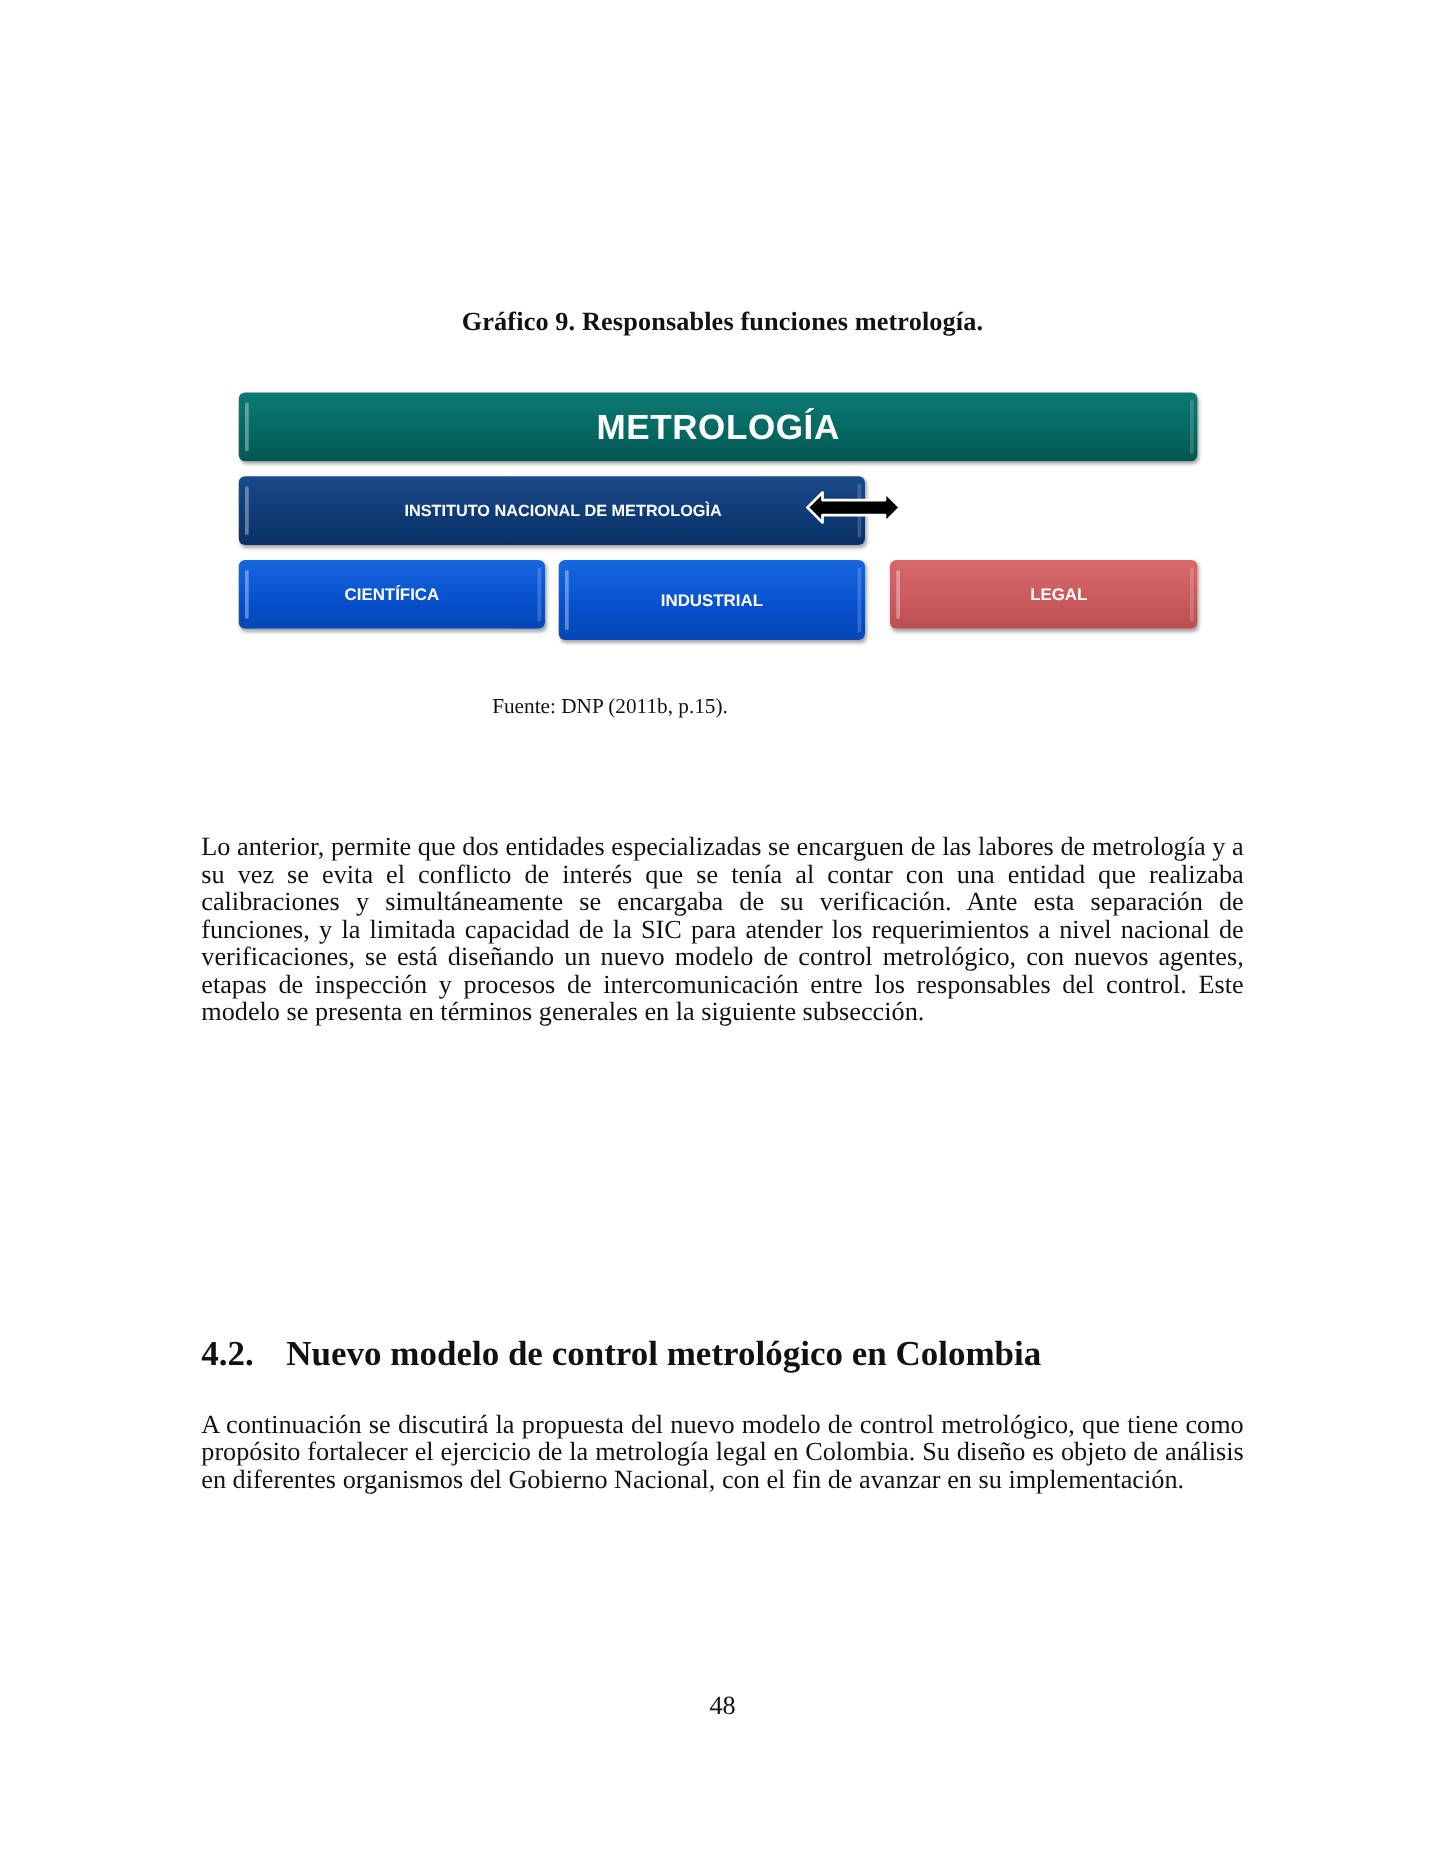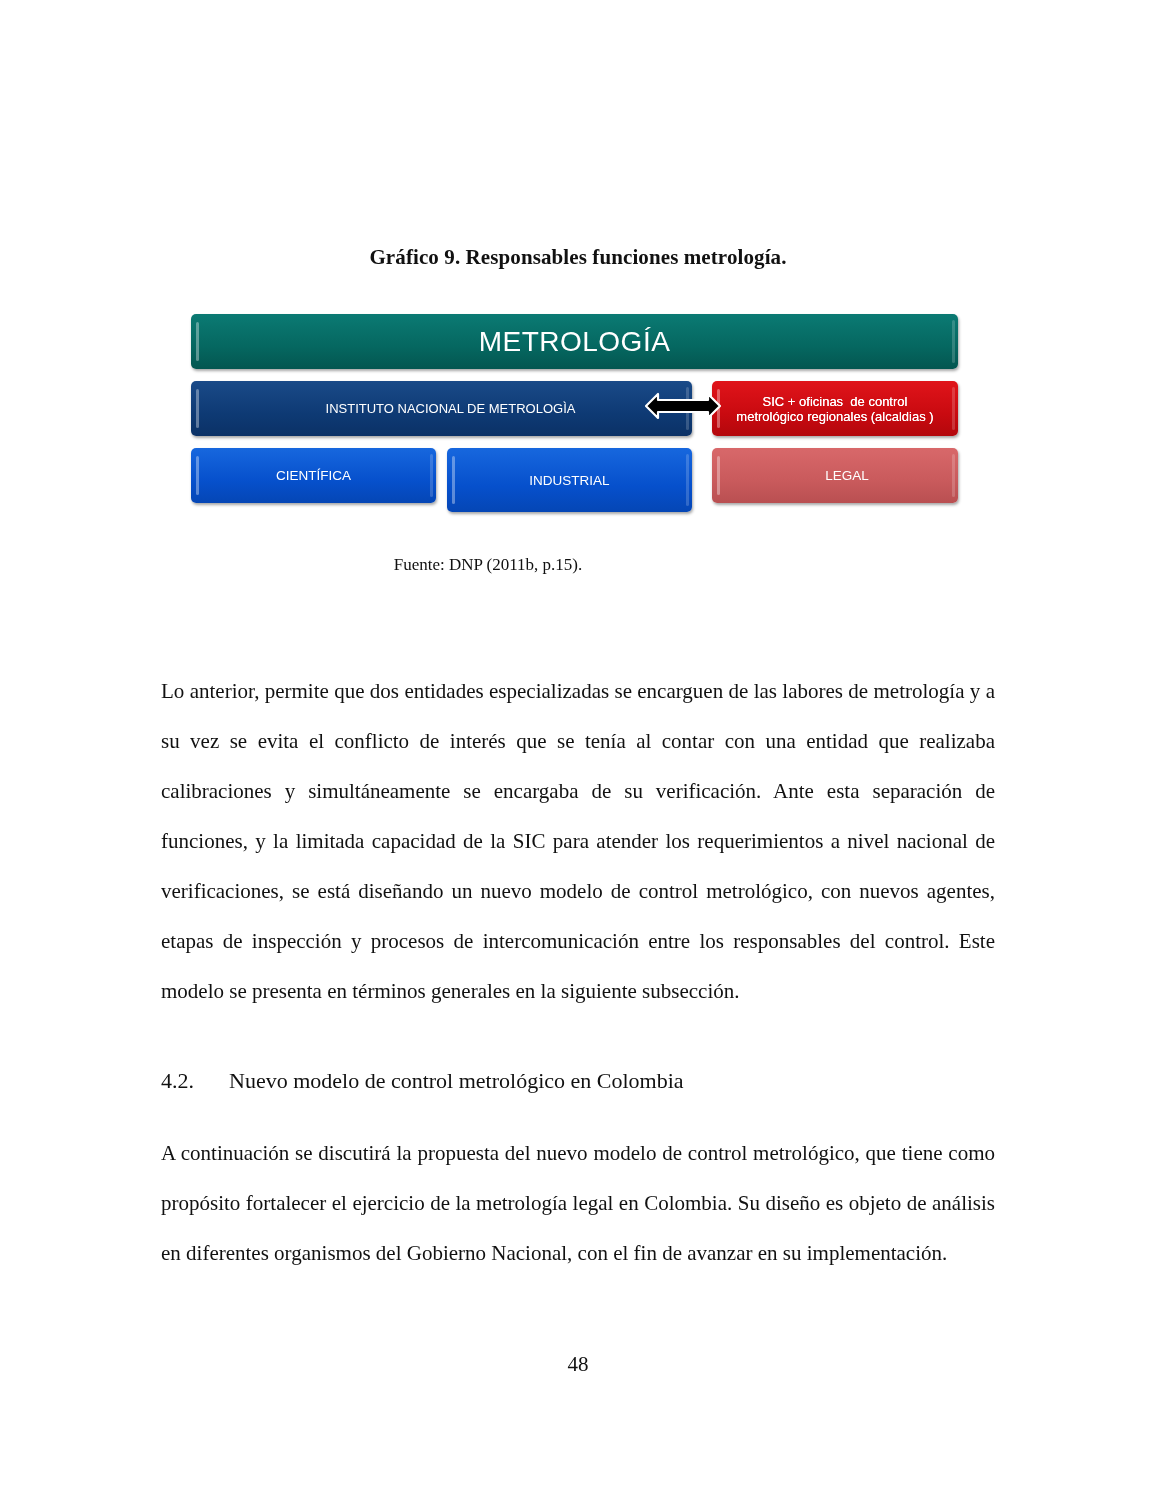--- a/index.html
+++ b/index.html
@@ -7,21 +7,21 @@
       width: 1156px; height: 1496px; position: relative; overflow: hidden;
       font-family: "Liberation Serif", serif; color: #111;
     }
     .caption {
       position: absolute; top: 245px; left: 0; width: 1156px; text-align: center;
       font-weight: bold; font-size: 21px; letter-spacing: 0.1px;
     }
     .diagram { position: absolute; left: 0; top: 0; width: 1156px; height: 520px; }
     .box {
       position: absolute; border-radius: 5px; color: #fff;
-      font-family: "Liberation Sans", sans-serif; font-weight: normal;
+      font-family: "Liberation Sans", sans-serif; font-weight: bold;
       display: flex; align-items: center; justify-content: center; text-align: center;
       box-shadow: 1px 2px 3px rgba(0,0,0,0.35);
       box-sizing: border-box;
     }
     .box::before {
       content: ""; position: absolute; left: 5px; top: 8px; bottom: 8px; width: 3px;
       border-radius: 2px; background: rgba(255,255,255,0.35);
     }
     .box::after {
       content: ""; position: absolute; right: 3px; top: 6px; bottom: 6px; width: 3px;
@@ -31,48 +31,42 @@
     .b-inm { left: 191px; top: 381px; width: 501px; height: 55px; background: linear-gradient(#1a4a88, #0e3a74 60%, #0b3166); font-size: 13px; padding-right: 10px; padding-left: 28px; }
     .b-sic { left: 712px; top: 381px; width: 246px; height: 55px; background: linear-gradient(#e0141a, #c90a10 60%, #b3070c); font-size: 13px; font-weight: normal; line-height: 15px; text-shadow: 0 0 0.4px #fff; }
     .b-cien { left: 191px; top: 448px; width: 245px; height: 55px; background: linear-gradient(#1767de, #0650cc 60%, #0546b5); font-size: 13.5px; }
     .b-ind { left: 447px; top: 448px; width: 245px; height: 64px; background: linear-gradient(#1767de, #0650cc 60%, #0546b5); font-size: 13.5px; }
     .b-legal { left: 712px; top: 448px; width: 246px; height: 55px; background: linear-gradient(#d8686a, #c95a5c 60%, #b94f51); font-size: 13.5px; padding-left: 24px; }
     .arrow { position: absolute; left: 644px; top: 392px; width: 78px; height: 28px; }
     .fuente {
       position: absolute; top: 555px; left: 0; width: 976px; text-align: center; font-size: 17px;
     }
     .para {
-      position: absolute; left: 161px; width: 834px; font-size: 21px; line-height: 50px;
+      position: absolute; left: 161px; width: 834px; font-size: 21px; line-height: 22px;
       text-align: justify; margin: 0;
     }
     .p1 { top: 666px; }
     .p2 { top: 1128px; }
     .heading {
-      position: absolute; left: 161px; top: 1068px; font-weight: normal; font-size: 22px; margin: 0;
+      position: absolute; left: 161px; top: 1068px; font-weight: bold; font-size: 28px; margin: 0;
     }
     .heading .num { display: inline-block; width: 68px; }
     .page-num { position: absolute; top: 1352px; left: 0; width: 1156px; text-align: center; font-size: 21px; }
   </style>
 </head>
 <body>
 
 <div class="caption">Gráfico 9. Responsables funciones metrología.</div>
 
 <div class="diagram">
   <div class="box b-metro">
     <span>METROLOGÍA</span>
   </div>
   <div class="box b-inm">
     <span>INSTITUTO NACIONAL DE METROLOGÌA</span>
-  </div>
-  <div class="box b-sic">
-    <div>
-      <div style="white-space:pre">SIC + oficinas  de control</div>
-      <div>metrológico regionales (alcaldias )</div>
-    </div>
   </div>
   <div class="box b-cien">
     <span>CIENTÍFICA</span>
   </div>
   <div class="box b-ind">
     <span>INDUSTRIAL</span>
   </div>
   <div class="box b-legal">
     <span>LEGAL</span>
   </div>

